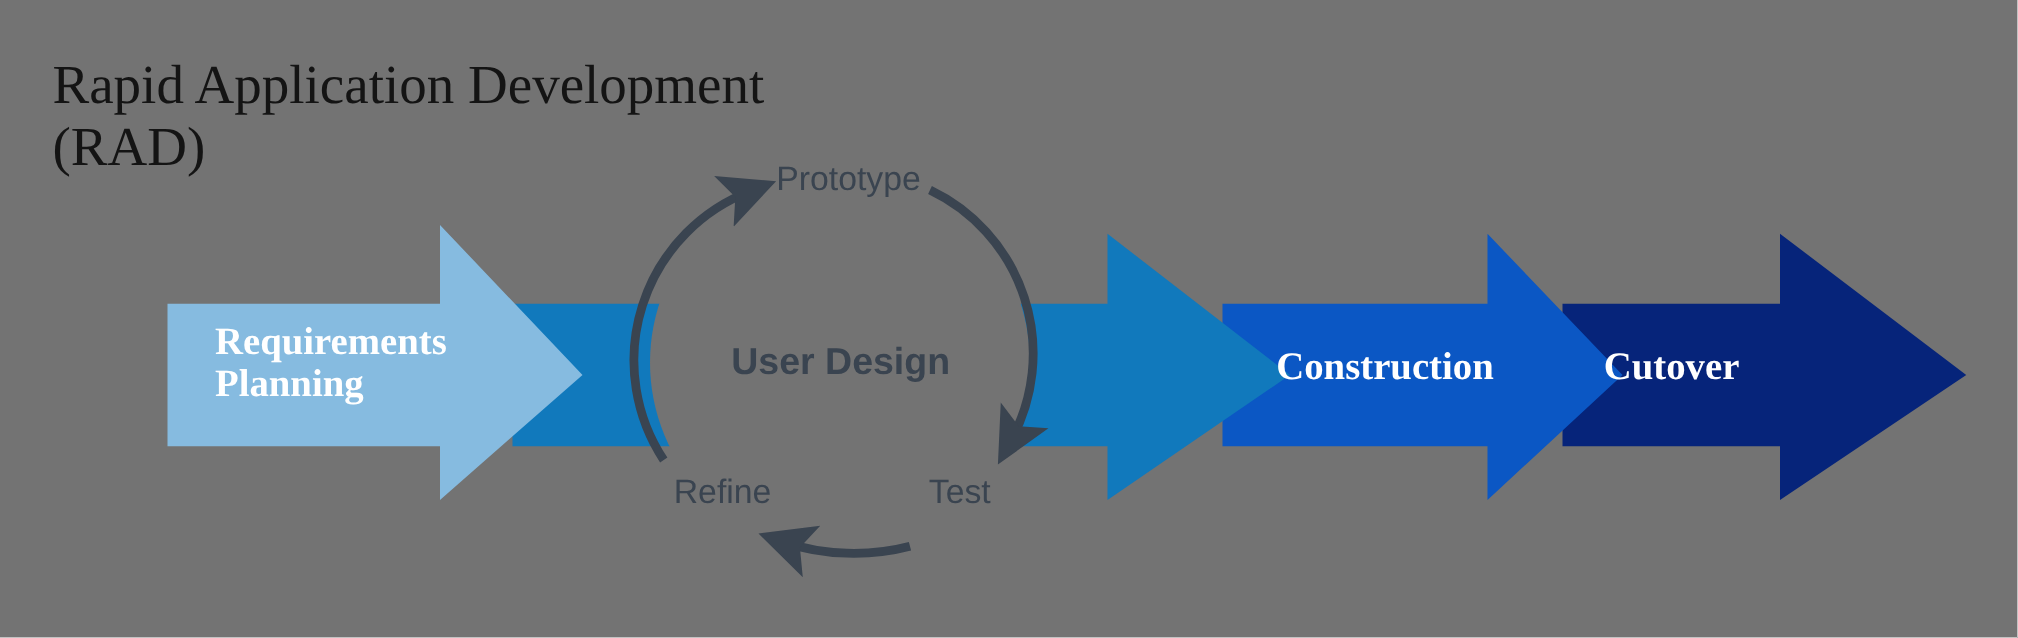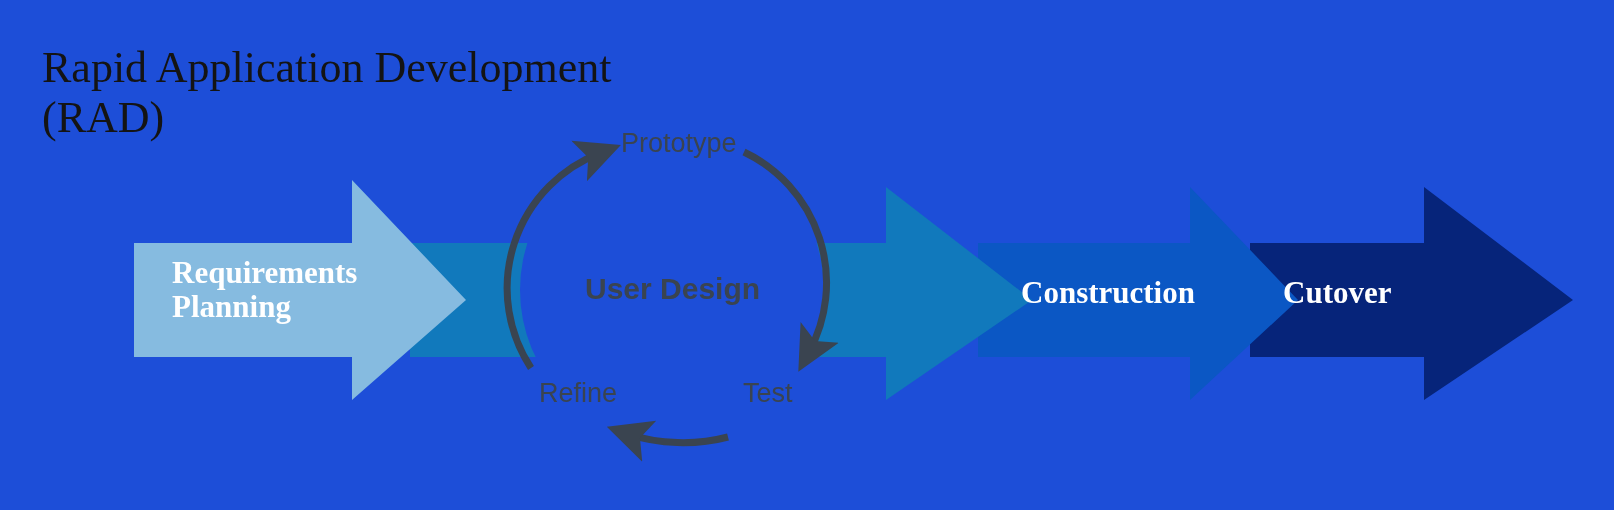--- a/index.html
+++ b/index.html
@@ -10,21 +10,21 @@
   body {
     width: 1614px;
     height: 510px;
     overflow: hidden;
     font-family: "Liberation Sans", sans-serif;
   }
   #stage {
     position: relative;
     width: 1614px;
     height: 510px;
-    background: #1d4ed8;
+    background: #737373;
   }
   #diagram-svg {
     position: absolute;
     left: 0;
     top: 0;
     width: 1614px;
     height: 510px;
     display: block;
   }
   .title-text {

